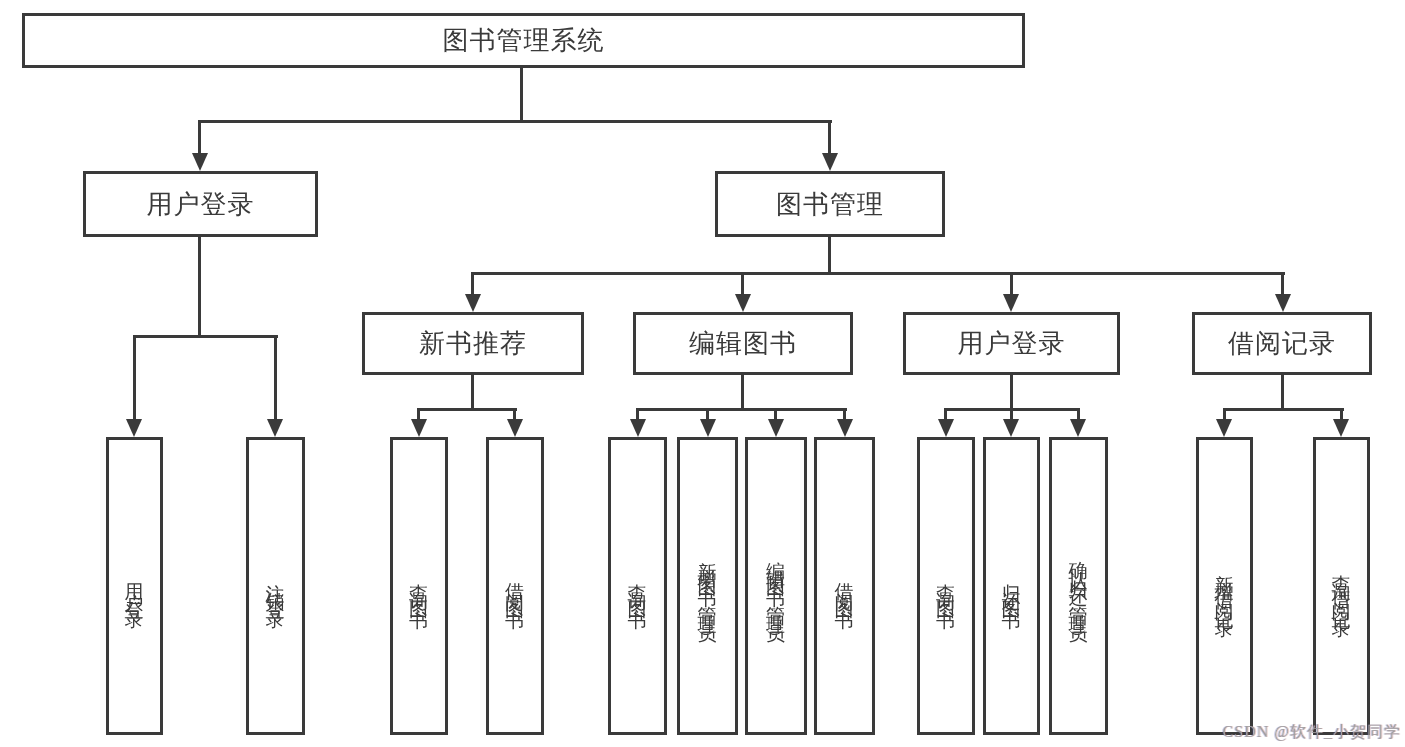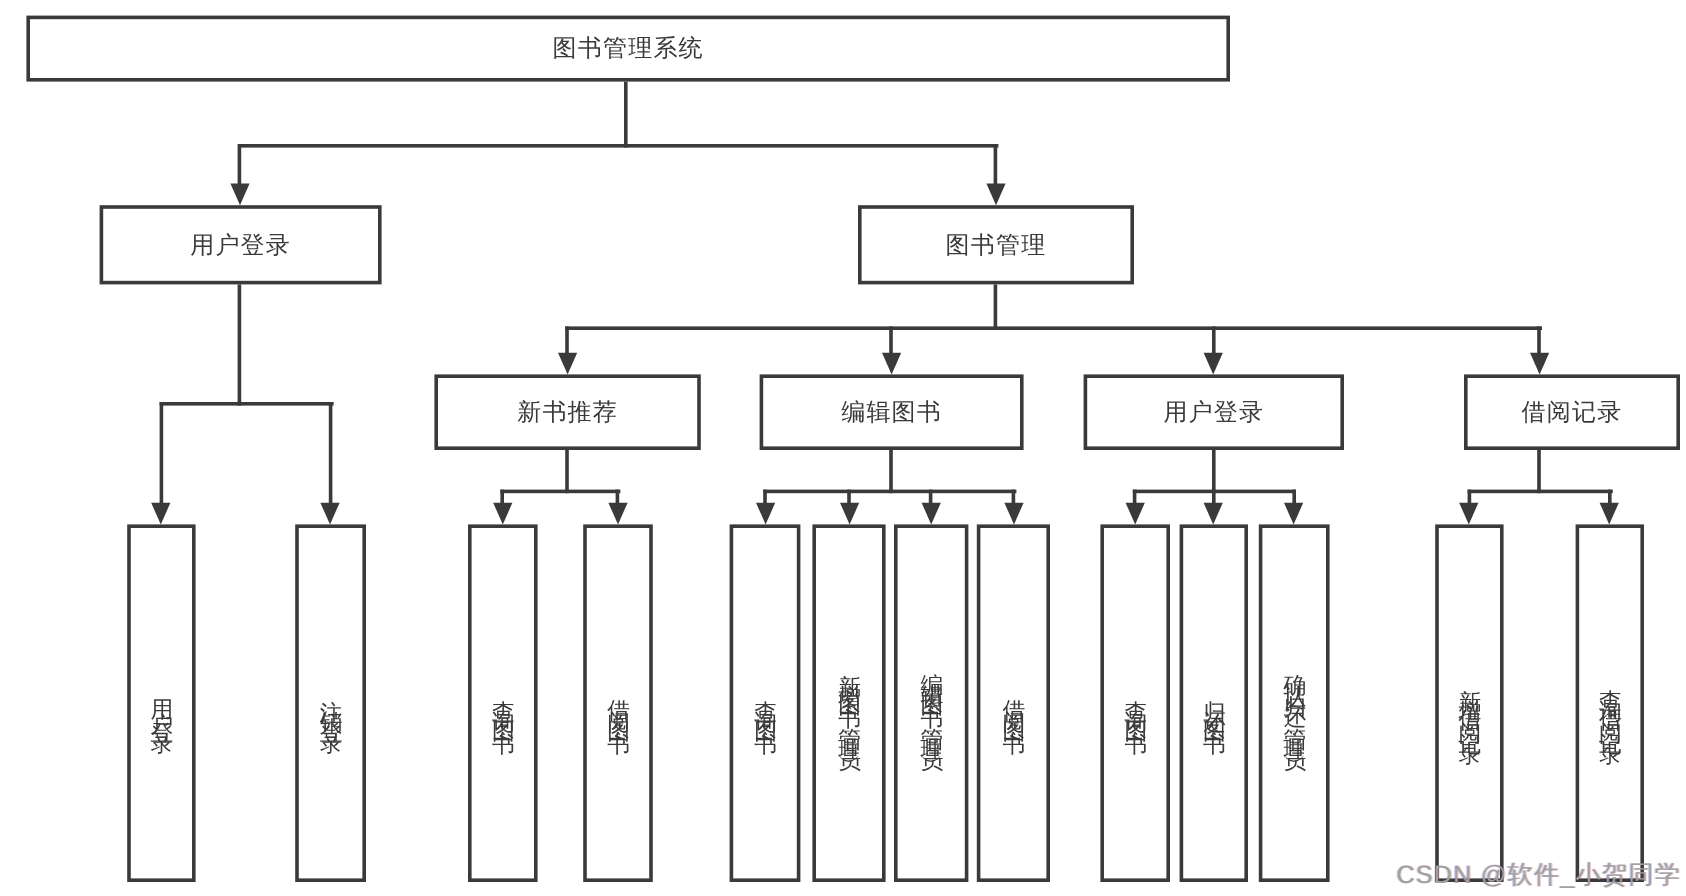--- a/index.html
+++ b/index.html
@@ -6,37 +6,38 @@
   html,body { margin:0; padding:0; background:#ffffff; }
   .canvas {
     position:relative; width:1405px; height:747px; background:#ffffff;
     font-family:"Liberation Sans","DejaVu Sans",sans-serif; color:var(--text);
     overflow:hidden;
   }
   .hbox, .vbox {
     position:absolute; box-sizing:border-box; border:3px solid var(--line);
     background:#ffffff; display:flex; align-items:center; justify-content:center;
   }
-  .hbox { font-size:20px; letter-spacing:1px; }
+  .hbox { font-size:26px; letter-spacing:1px; }
   .vbox { height:298px; font-size:19px; }
   .vtext {
     writing-mode:vertical-rl; text-orientation:mixed;
     letter-spacing:9px; line-height:1; white-space:nowrap;
   }
   .vl { position:absolute; width:3px; background:var(--line); }
   .hl { position:absolute; height:3px; background:var(--line); }
   .ar {
     position:absolute; width:0; height:0;
     border-left:8px solid transparent; border-right:8px solid transparent;
     border-top:18px solid var(--line);
   }
   .watermark {
-    position:absolute; right:4px; bottom:4px; font-size:21px; color:var(--wm);
+    position:absolute; right:4px; bottom:4px; font-size:16px; color:var(--wm);
     letter-spacing:1px; z-index:5;
     text-shadow:1px 0 0 rgba(190,90,90,.30), -1px 0 0 rgba(90,90,190,.30);
+    font-family:Liberation Serif, serif;
   }
 </style>
 </head>
 <body>
 
 <div class="canvas">
 
   <div class="hbox" style="left:22px;top:13px;width:1003px;height:55px">
     <span>图书管理系统</span>
   </div>
@@ -51,21 +52,21 @@
 
   <div class="hbox" style="left:362px;top:312px;width:222px;height:63px">
     <span>新书推荐</span>
   </div>
   <div class="hbox" style="left:633px;top:312px;width:220px;height:63px">
     <span>编辑图书</span>
   </div>
   <div class="hbox" style="left:903px;top:312px;width:217px;height:63px">
     <span>用户登录</span>
   </div>
-  <div class="hbox" style="left:1220px;top:312px;width:180px;height:63px">
+  <div class="hbox" style="left:1192px;top:312px;width:180px;height:63px">
     <span>借阅记录</span>
   </div>
 
   <div class="vbox" style="left:106px;top:437px;width:57px">
     <span class="vtext">用户登录</span>
   </div>
   <div class="vbox" style="left:246px;top:437px;width:59px">
     <span class="vtext">注销登录</span>
   </div>
 

